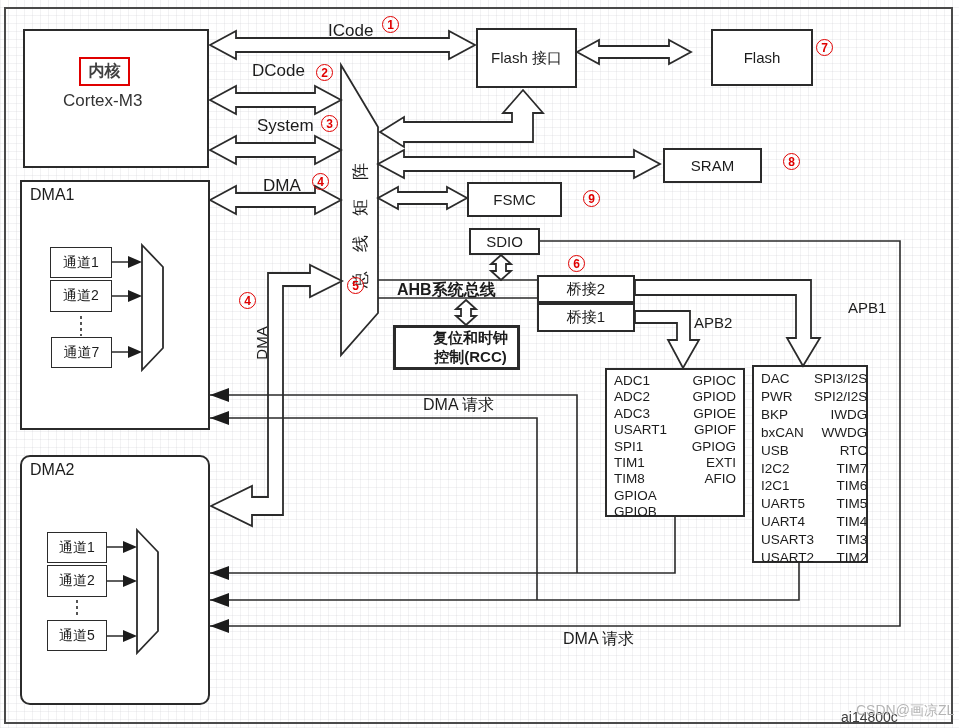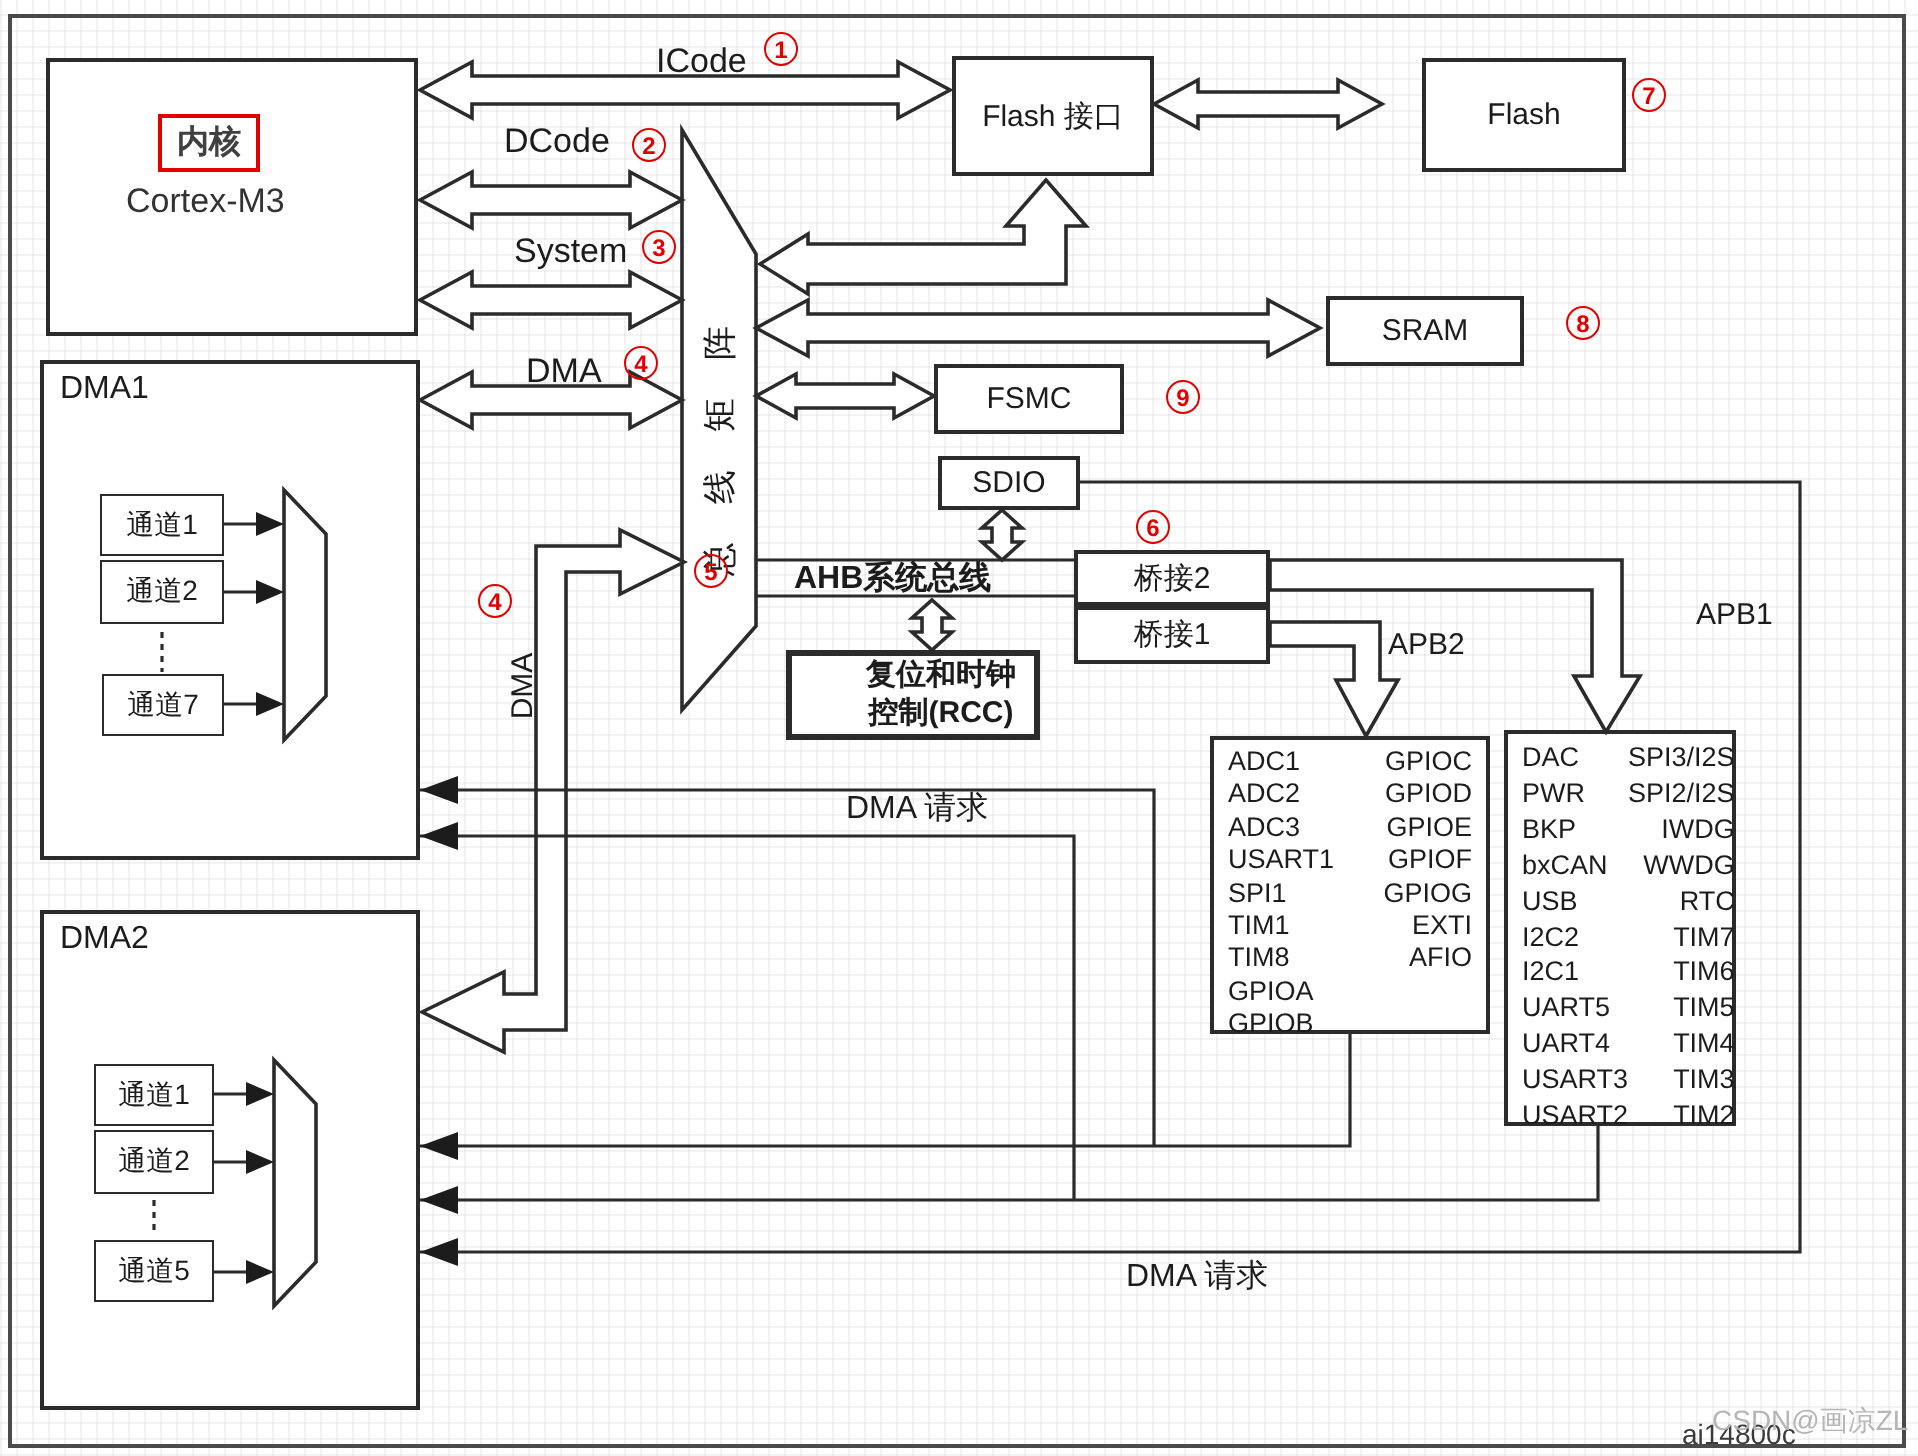--- a/index.html
+++ b/index.html
@@ -85,21 +85,21 @@
   <div class="box chan" style="left:50px;top:247px;width:62px;height:31px;">
     <span>通道1</span>
   </div>
   <div class="box chan" style="left:50px;top:280px;width:62px;height:32px;">
     <span>通道2</span>
   </div>
   <div class="box chan" style="left:51px;top:337px;width:61px;height:31px;">
     <span>通道7</span>
   </div>
 
-  <div class="box tl" style="left:20px;top:455px;width:190px;height:250px;">
+  <div class="box tl" style="left:20px;top:455px;width:190px;height:250px;border-radius:10px;">
     <span>DMA2</span>
   </div>
   <div class="box chan" style="left:47px;top:532px;width:60px;height:31px;">
     <span>通道1</span>
   </div>
   <div class="box chan" style="left:47px;top:565px;width:60px;height:32px;">
     <span>通道2</span>
   </div>
   <div class="box chan" style="left:47px;top:620px;width:60px;height:31px;">
     <span>通道5</span>

